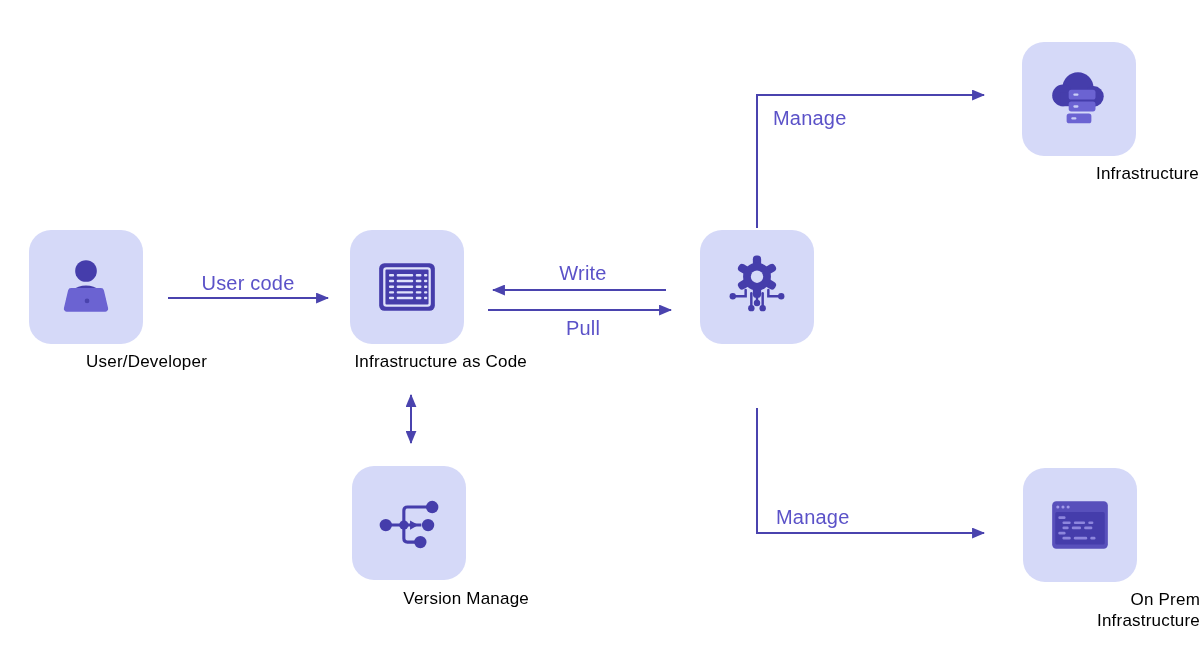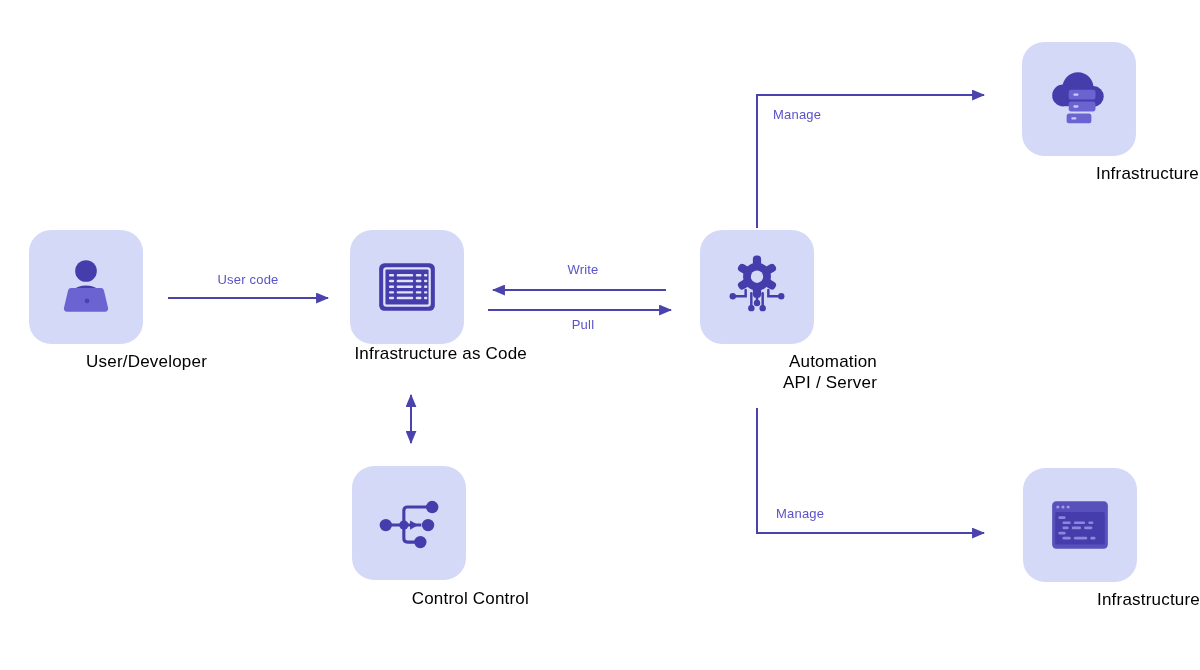--- a/index.html
+++ b/index.html
@@ -11,21 +11,21 @@
   .tile{
     position:absolute;width:114px;height:114px;border-radius:22px;background:#d5d9f8;
     display:flex;align-items:center;justify-content:center;
   }
   .tile svg{display:block;}
   .nlabel{
     position:absolute;width:240px;text-align:right;color:#000000;
     font-size:17px;font-weight:500;letter-spacing:.2px;line-height:21px;
   }
   .elabel{
-    position:absolute;color:#5b52c8;font-size:13px;font-weight:500;letter-spacing:.2px;
+    position:absolute;color:#5b52c8;font-size:20px;font-weight:500;letter-spacing:.2px;
   }
   .elabel.centered{width:140px;text-align:center;}
 </style>
 </head>
 <body>
 
 <div class="canvas">
 
   <svg class="connectors" width="1200" height="670" viewBox="0 0 1200 670">
     <defs>
@@ -78,21 +78,21 @@
             <rect x="40.5" y="36" width="5.5" height="2.4" rx="1"></rect>
             <rect x="48.5" y="36" width="3.2" height="2.4" rx="1"></rect>
           <rect x="14.5" y="41.5" width="5" height="2.4" rx="1"></rect>
             <rect x="22" y="41.5" width="16" height="2.4" rx="1"></rect>
             <rect x="40.5" y="41.5" width="5.5" height="2.4" rx="1"></rect>
             <rect x="48.5" y="41.5" width="3.2" height="2.4" rx="1"></rect>
         </g>
       </svg>
     </span>
   </div>
-  <div class="nlabel" style="left:287px;top:343px">Infrastructure as Code</div>
+  <div class="nlabel" style="left:287px;top:351px">Infrastructure as Code</div>
 
   <div class="tile" style="left:700px;top:230px">
     <span>
       <svg viewBox="0 0 64 64" width="66" height="66">
         <g fill="#453dab">
           <g transform="translate(32,22)">
             <rect x="-4" y="-20.5" width="8" height="12" rx="3.5"></rect>
             <rect x="-4" y="-20.5" width="8" height="12" rx="3.5" transform="rotate(60)"></rect>
             <rect x="-4" y="-20.5" width="8" height="12" rx="3.5" transform="rotate(120)"></rect>
             <rect x="-4" y="-20.5" width="8" height="12" rx="3.5" transform="rotate(180)"></rect>
@@ -111,24 +111,20 @@
         </g>
         <g fill="#453dab">
           <circle cx="8.5" cy="41" r="3.1"></circle>
           <circle cx="55.5" cy="41" r="3.1"></circle>
           <circle cx="26.5" cy="52.5" r="3.1"></circle>
           <circle cx="32" cy="47.5" r="3.1"></circle>
           <circle cx="37.5" cy="52.5" r="3.1"></circle>
         </g>
       </svg>
     </span>
-  </div>
-  <div class="nlabel" style="left:637px;top:351px">
-    <div>Automation</div>
-    <div>API / Server</div>
   </div>
 
   <div class="tile" style="left:1022px;top:42px">
     <span>
       <svg viewBox="0 0 64 64" width="66" height="66">
         <g fill="#453dab">
           <circle cx="31" cy="21" r="15"></circle>
           <circle cx="16.5" cy="28.5" r="10.5"></circle>
           <circle cx="46" cy="29.5" r="10"></circle>
           <rect x="14" y="26" width="34" height="13"></rect>
@@ -168,20 +164,21 @@
             <rect x="36" y="33.5" width="8" height="2.6" rx="1.2"></rect>
           <rect x="11" y="38.5" width="7" height="2.6" rx="1.2"></rect>
           <rect x="15" y="43.5" width="8" height="2.6" rx="1.2"></rect>
             <rect x="26" y="43.5" width="13" height="2.6" rx="1.2"></rect>
             <rect x="42" y="43.5" width="5" height="2.6" rx="1.2"></rect>
         </g>
       </svg>
     </span>
   </div>
   <div class="nlabel" style="left:960px;top:589px">
+    <div>On Prem</div>
     <div>Infrastructure</div>
   </div>
 
   <div class="tile" style="left:352px;top:466px">
     <span>
       <svg viewBox="0 0 64 64" width="66" height="66">
         <g stroke="#453dab" stroke-width="3" fill="none">
           <path d="M10 34 H44"></path>
           <path d="M27 31 V20 Q27 16.5 30.5 16.5 H52"></path>
           <path d="M27 37 V47 Q27 50.5 30.5 50.5 H40"></path>
@@ -190,21 +187,21 @@
           <circle cx="9.5" cy="34" r="6"></circle>
           <circle cx="50.5" cy="34" r="6"></circle>
           <circle cx="54.5" cy="16.5" r="6"></circle>
           <circle cx="43" cy="50.5" r="6"></circle>
           <circle cx="27" cy="34" r="4.5"></circle>
           <polygon points="33,29.5 41,34 33,38.5"></polygon>
         </g>
       </svg>
     </span>
   </div>
-  <div class="nlabel" style="left:289px;top:588px">Control Control</div>
+  <div class="nlabel" style="left:289px;top:588px">Version Manage</div>
 
   <div class="elabel centered" style="left:178px;top:272px">User code</div>
   <div class="elabel centered" style="left:513px;top:262px">Write</div>
   <div class="elabel centered" style="left:513px;top:317px">Pull</div>
   <div class="elabel" style="left:773px;top:107px">Manage</div>
   <div class="elabel" style="left:776px;top:506px">Manage</div>
 
 </div>
 
 </body></html>

